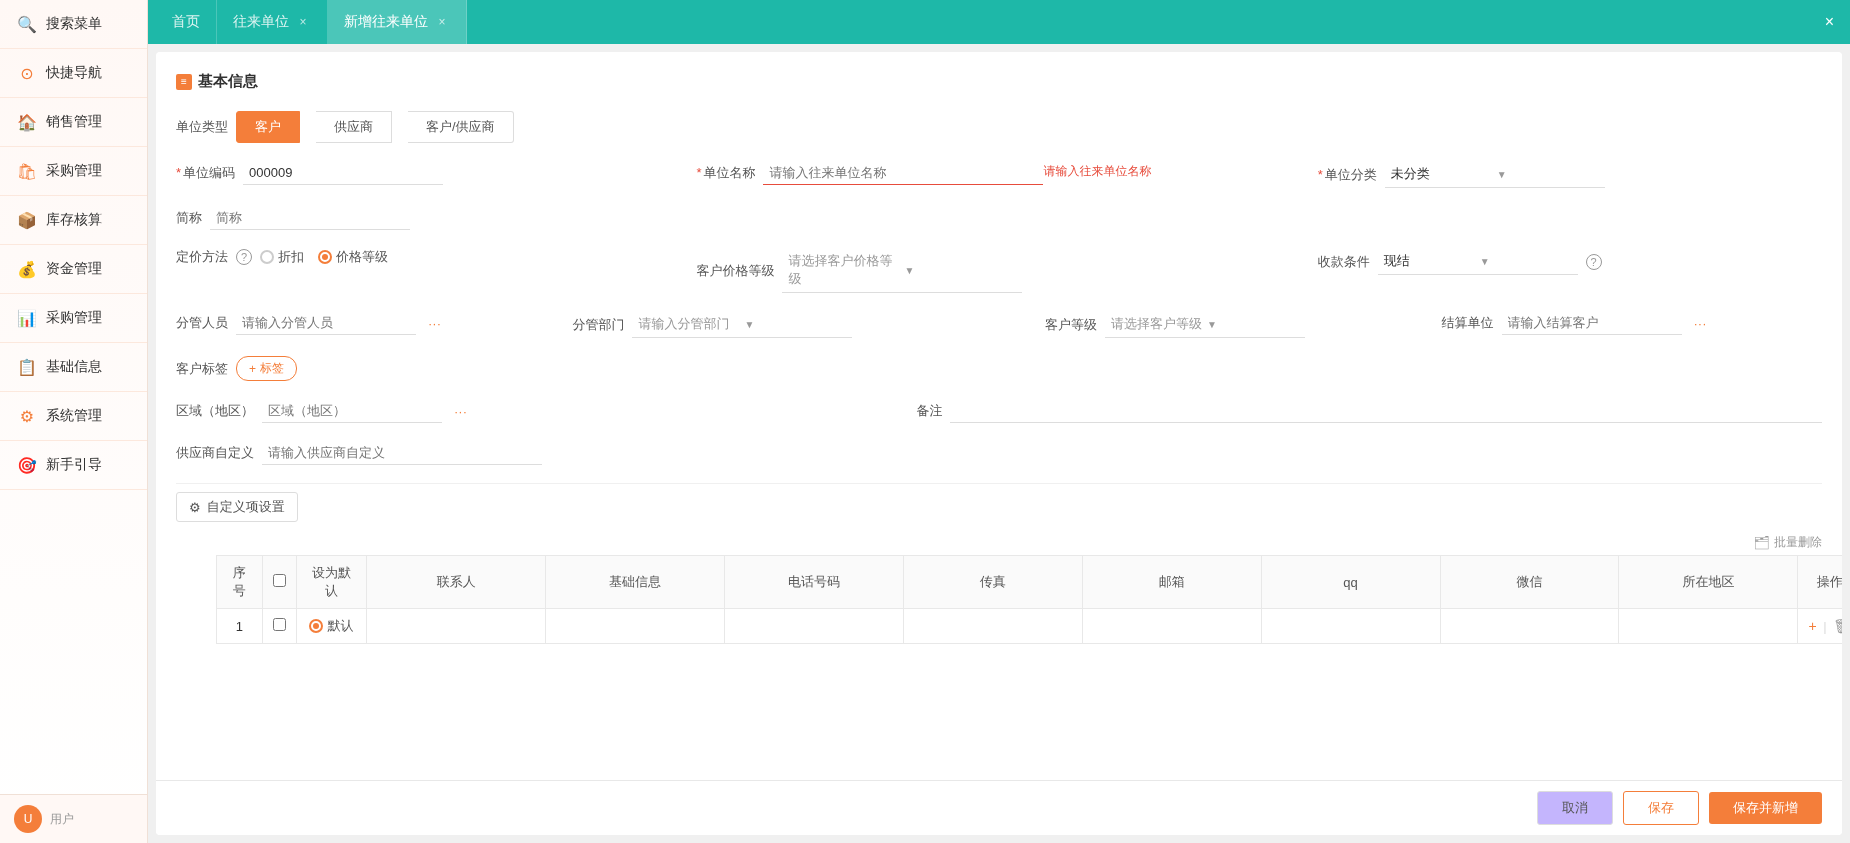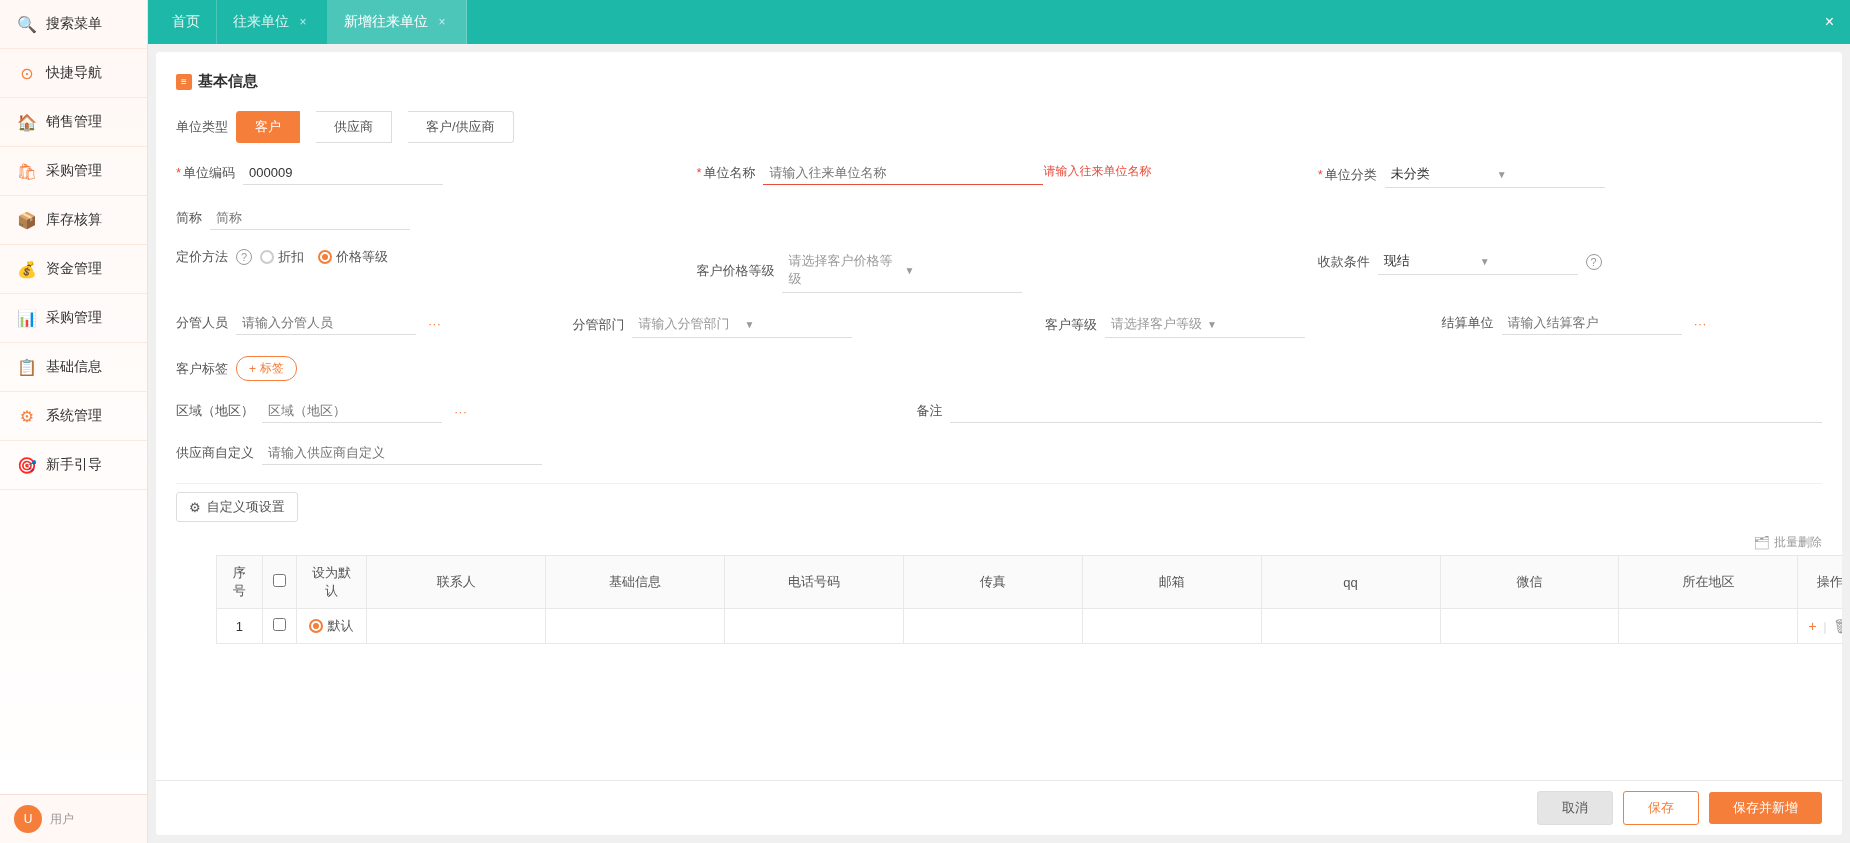--- a/index.html
+++ b/index.html
@@ -277,21 +277,21 @@
       align-items: center;
       gap: 10px;
       padding: 10px 20px;
       background: white;
       border-top: 1px solid #e8e8e8;
       flex-shrink: 0;
     }
     .btn-cancel {
       padding: 7px 24px;
       border: 1px solid #ddd;
-      background: #e5e5e5;
+      background: #c4b5fd;
       border-radius: 3px;
       cursor: pointer;
       font-size: 13px;
       color: #555;
     }
     .btn-save {
       padding: 7px 24px;
       border: 1px solid #f47e3a;
       background: white;
       border-radius: 3px;

